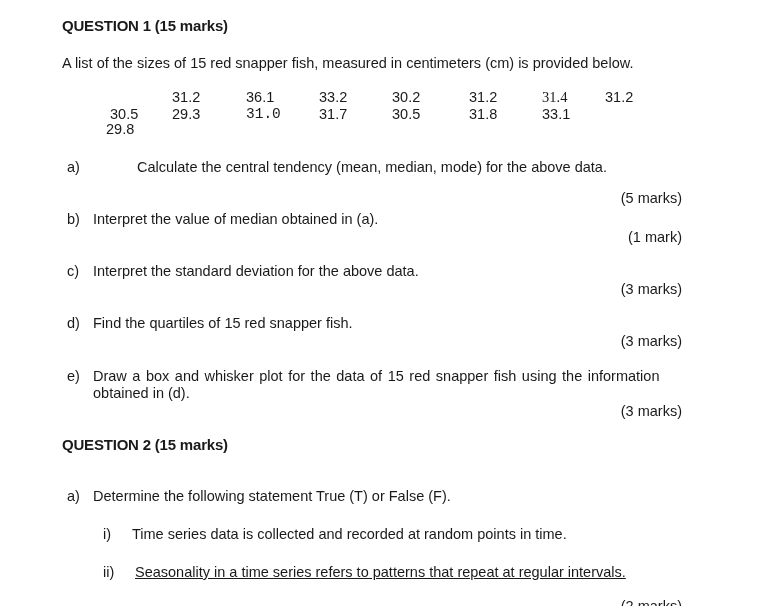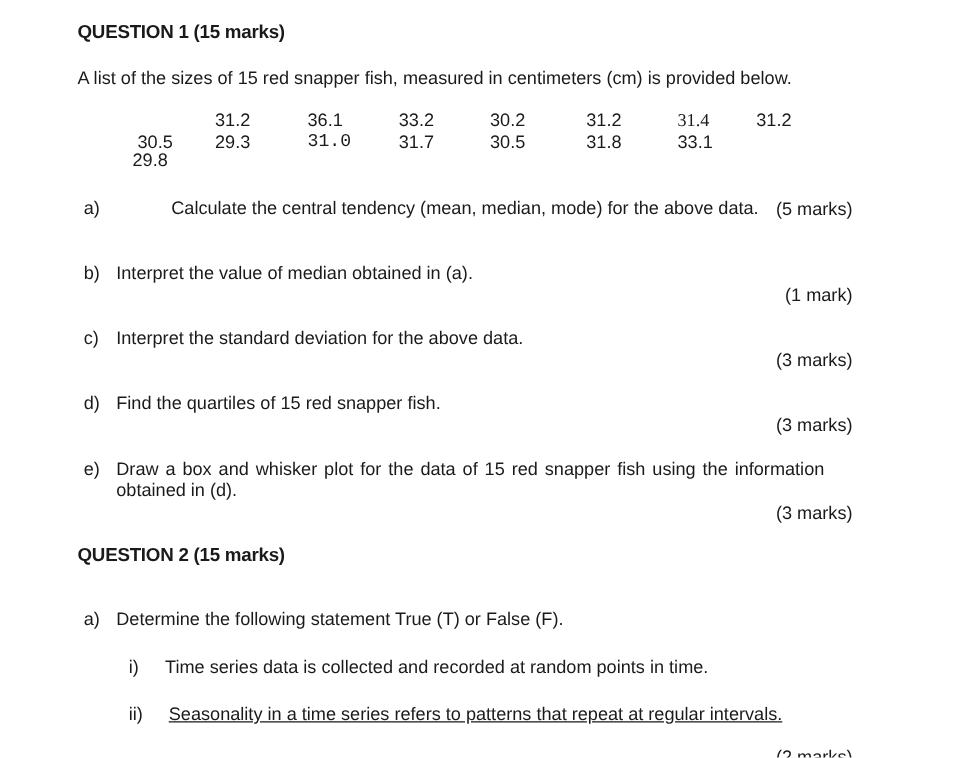--- a/index.html
+++ b/index.html
@@ -38,21 +38,21 @@
     <span class="num" style="left:319px;top:106px;">31.7</span>
     <span class="num" style="left:392px;top:106px;">30.5</span>
     <span class="num" style="left:469px;top:106px;">31.8</span>
     <span class="num" style="left:542px;top:106px;">33.1</span>
   </div>
 </div>
 
 <div>
   <span class="abs" style="left:67px;top:159px;">a)</span>
   <span class="abs" style="left:93px;top:159px;margin-left:44px;">Calculate the central tendency (mean, median, mode) for the above data.</span>
-  <span class="abs marks" style="top:160px;text-align:right;">(5 marks)</span>
+  <span class="abs marks" style="top:190px;text-align:right;">(5 marks)</span>
 </div>
 
 <div>
   <span class="abs" style="left:67px;top:211px;">b)</span>
   <span class="abs" style="left:93px;top:211px;">Interpret the value of median obtained in (a).</span>
   <span class="abs marks" style="top:229px;">(1 mark)</span>
 </div>
 
 <div>
   <span class="abs" style="left:67px;top:263px;">c)</span>

